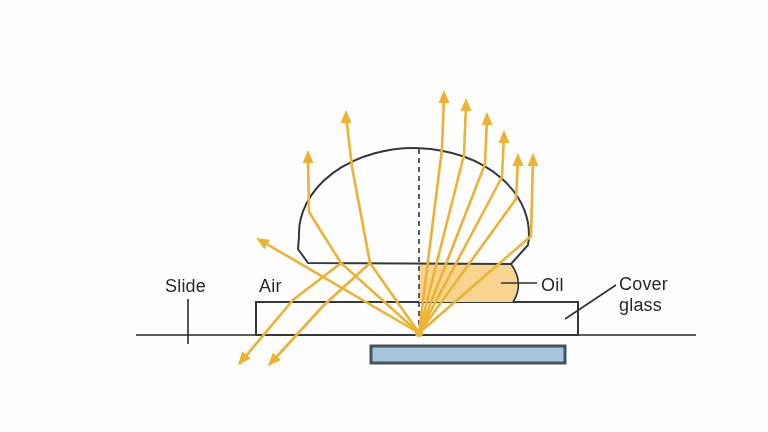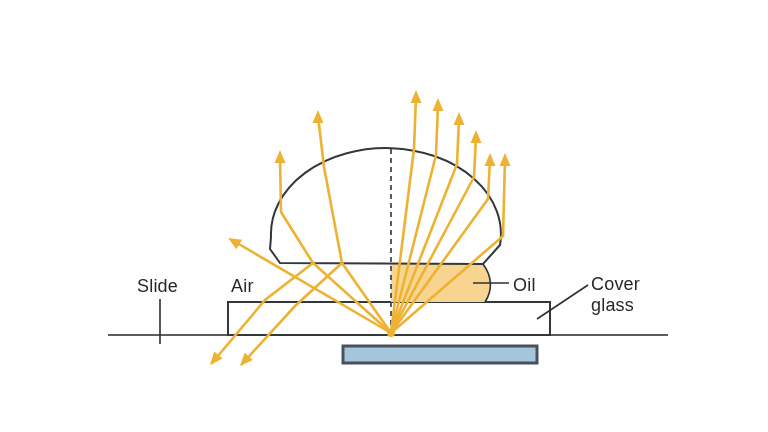--- a/index.html
+++ b/index.html
@@ -1,16 +1,16 @@
 <!DOCTYPE html>
 <html><head>
 <meta charset="utf-8">
 <style>
   html,body{margin:0;padding:0;width:768px;height:432px;background:#fefefe;overflow:hidden;}
-  .stage{position:relative;width:659px;height:432px;font-family:"Liberation Sans",sans-serif;}
+  .stage{position:relative;width:659px;height:432px;font-family:"Liberation Sans",sans-serif;margin-left:28px;}
   svg{display:block;}
   .outline{stroke:#33383d;stroke-width:2;fill:none;}
   .thin-dark{stroke:#2c3034;stroke-width:1.6;fill:none;}
   .slide-line{stroke:#595e63;stroke-width:2.2;}
   .dashed{stroke:#3c4146;stroke-width:1.7;stroke-dasharray:5 4;fill:none;}
   .ray{fill:none;stroke-width:2.6;stroke-linecap:round;}
   .label{font-size:18px;fill:#26292c;letter-spacing:0.2px;}
 </style>
 </head>
 <body>

